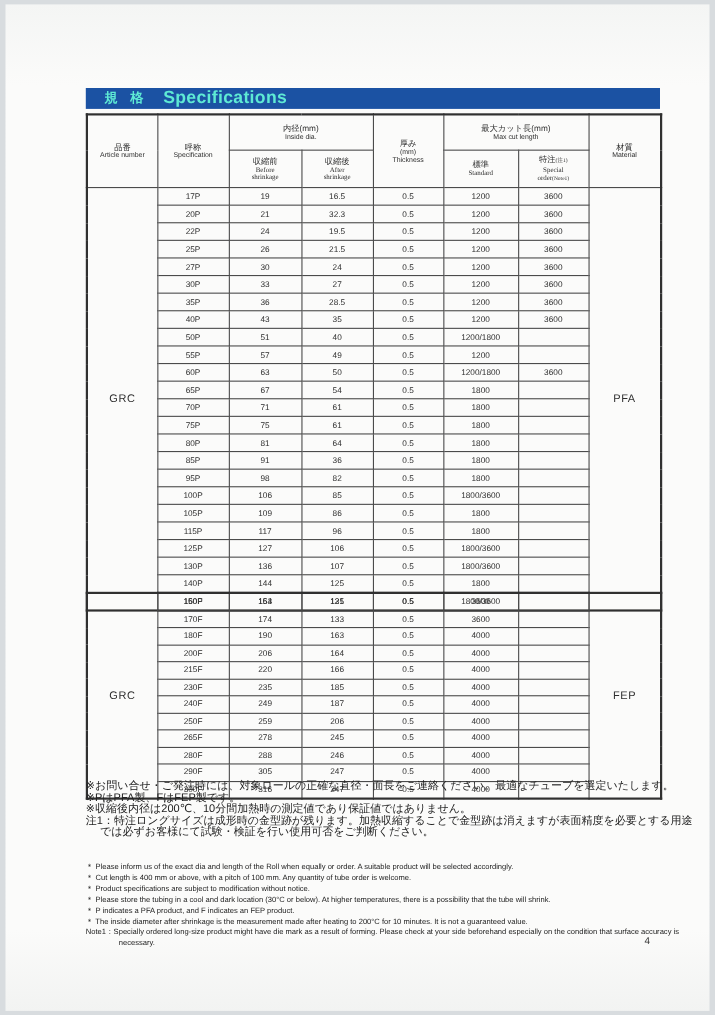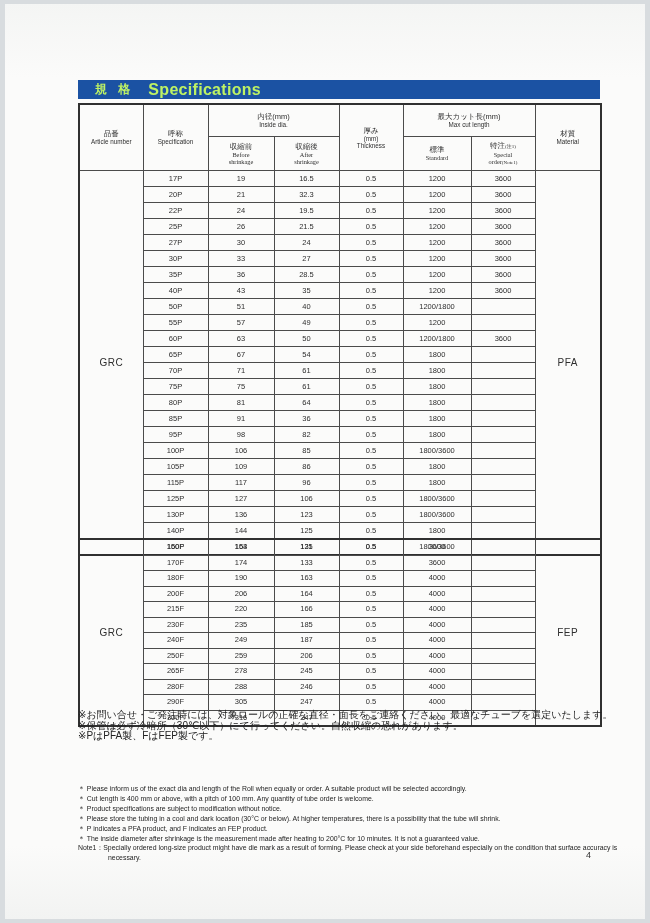--- a/index.html
+++ b/index.html
@@ -9,21 +9,21 @@
     font-family:"Liberation Sans","DejaVu Sans",sans-serif;
     color:#333;
   }
   .page{
     position:absolute;left:5px;top:4px;right:5px;bottom:4px;
     background:linear-gradient(180deg,#f4f5f4 0%,#fbfbfa 8%,#fbfbfa 92%,#f2f3f2 100%);
   }
   .content{position:absolute;left:73px;top:0;width:522px;}
   .title-bar{
     position:absolute;top:76px;left:0;width:522px;height:19px;
-    display:flex;align-items:center;color:#bef264;
+    display:flex;align-items:center;color:#5eead4;
   }
   .title-jp{font-size:12px;font-weight:bold;letter-spacing:4px;margin-left:17px;}
   .title-en{font-size:16px;font-weight:bold;margin-left:14px;letter-spacing:0.3px;}
   table.spec-table{
     border-collapse:collapse;table-layout:fixed;width:522px;
     position:absolute;left:0;
   }
   table.t1{top:99px;}
   table.t2{top:534px;}
   .spec-table th,.spec-table td{
@@ -284,21 +284,21 @@
             <td>125P</td>
             <td>127</td>
             <td>106</td>
             <td>0.5</td>
             <td>1800/3600</td>
             <td></td>
           </tr>
           <tr>
             <td>130P</td>
             <td>136</td>
-            <td>123</td>
+            <td>107</td>
             <td>0.5</td>
             <td>1800/3600</td>
             <td></td>
           </tr>
           <tr>
             <td>140P</td>
             <td>144</td>
             <td>125</td>
             <td>0.5</td>
             <td>1800</td>
@@ -423,22 +423,23 @@
             <td>247</td>
             <td>0.5</td>
             <td>4000</td>
             <td></td>
           </tr>
         </tbody>
     </table>
 
     <div class="notes-jp">
         <div>※お問い合せ・ご発注時には、対象ロールの正確な直径・面長をご連絡ください。最適なチューブを選定いたします。</div>
-        <div>※保管は必ず冷暗所（30℃以下）にて行ってください。自然収縮の恐れがあります。</div>
         <div>※PはPFA製、FはFEP製です。</div>
+        <div>※収縮後内径は200℃、10分間加熱時の測定値であり保証値ではありません。</div>
+        <div class="hang">注1：特注ロングサイズは成形時の金型跡が残ります。加熱収縮することで金型跡は消えますが表面精度を必要とする用途では必ずお客様にて試験・検証を行い使用可否をご判断ください。</div>
       </div>
     <div class="notes-en">
         <div>＊ Please inform us of the exact dia and length of the Roll when equally or order. A suitable product will be selected accordingly.</div>
         <div>＊ Cut length is 400 mm or above, with a pitch of 100 mm. Any quantity of tube order is welcome.</div>
         <div>＊ Product specifications are subject to modification without notice.</div>
         <div>＊ Please store the tubing in a cool and dark location (30°C or below). At higher temperatures, there is a possibility that the tube will shrink.</div>
         <div>＊ P indicates a PFA product, and F indicates an FEP product.</div>
         <div>＊ The inside diameter after shrinkage is the measurement made after heating to 200°C for 10 minutes. It is not a guaranteed value.</div>
         <div class="hang">Note1：Specially ordered long-size product might have die mark as a result of forming. Please check at your side beforehand especially on the condition that surface accuracy is necessary.</div>
       </div>

